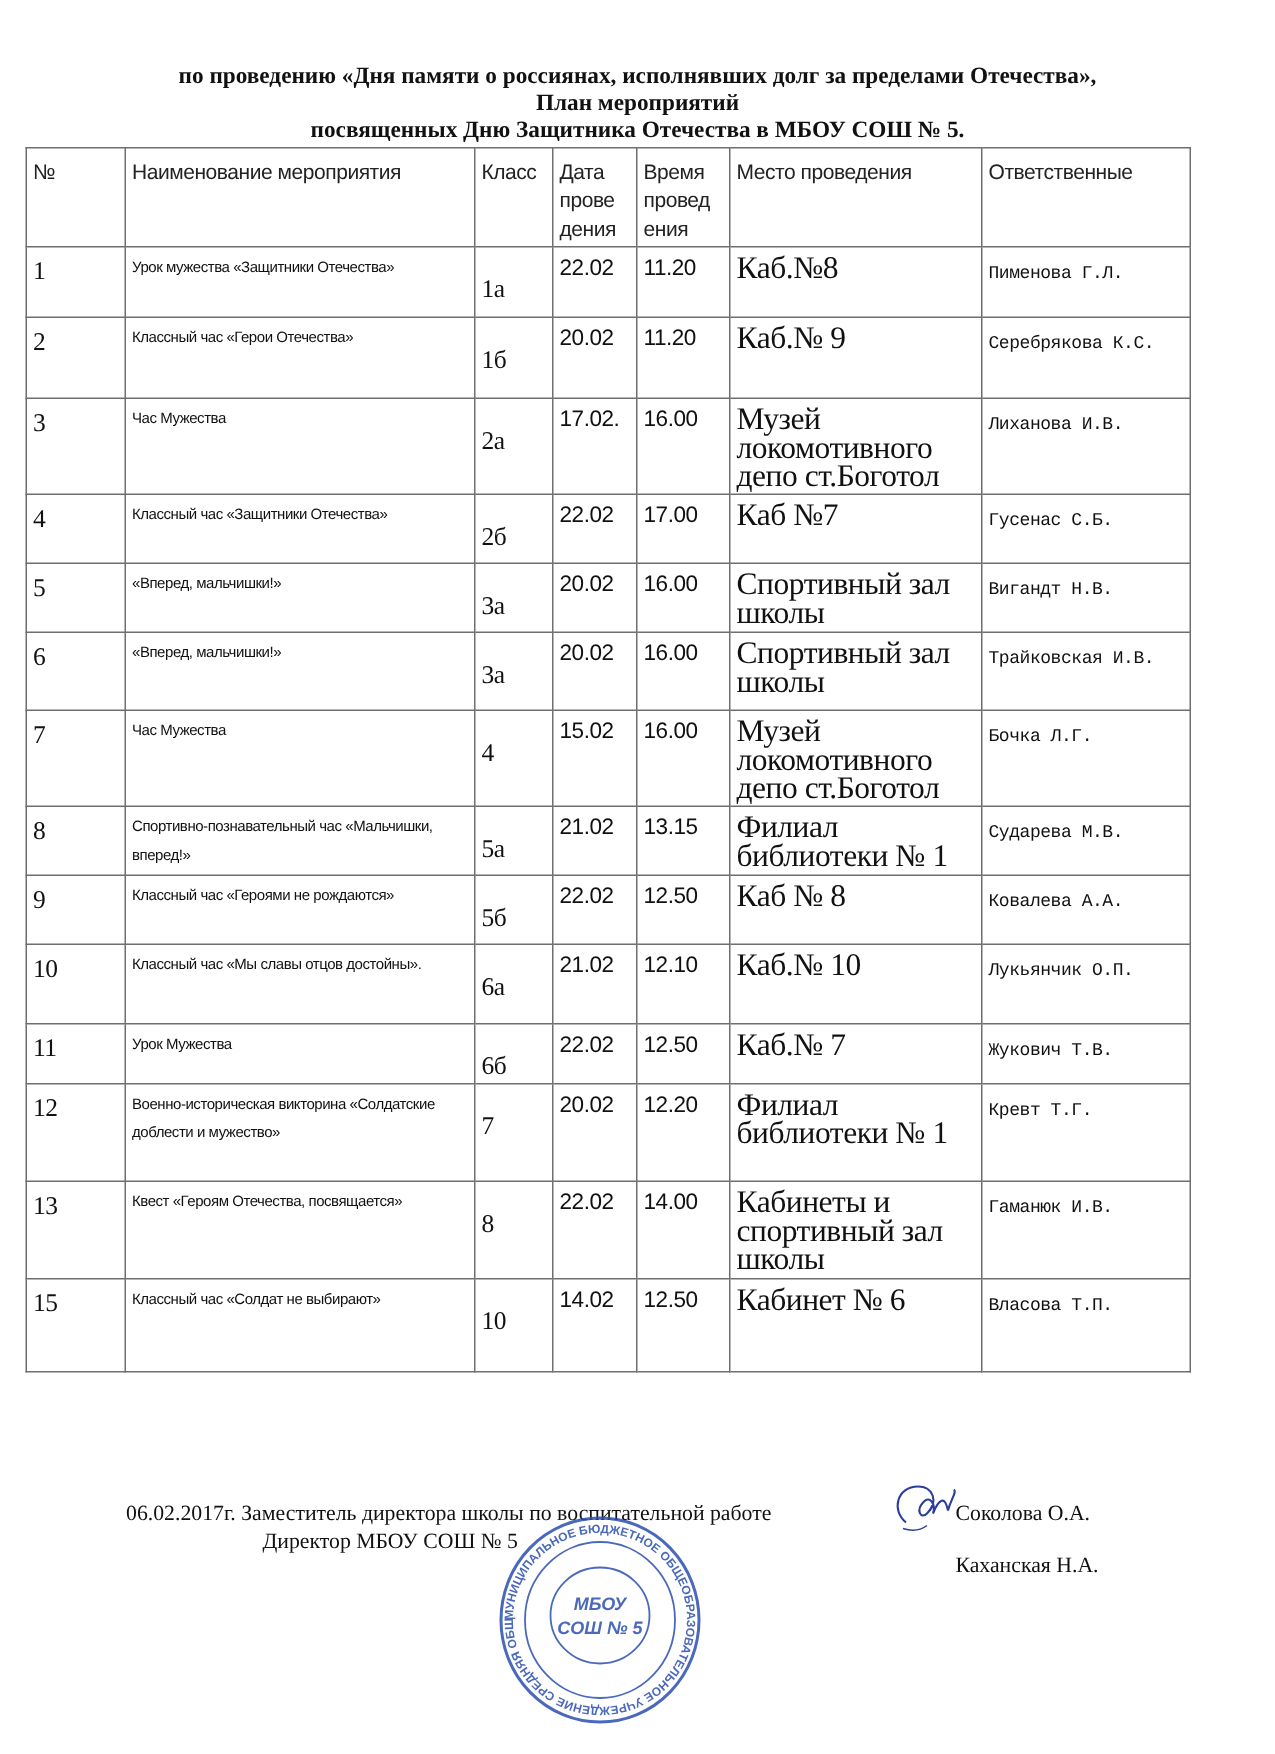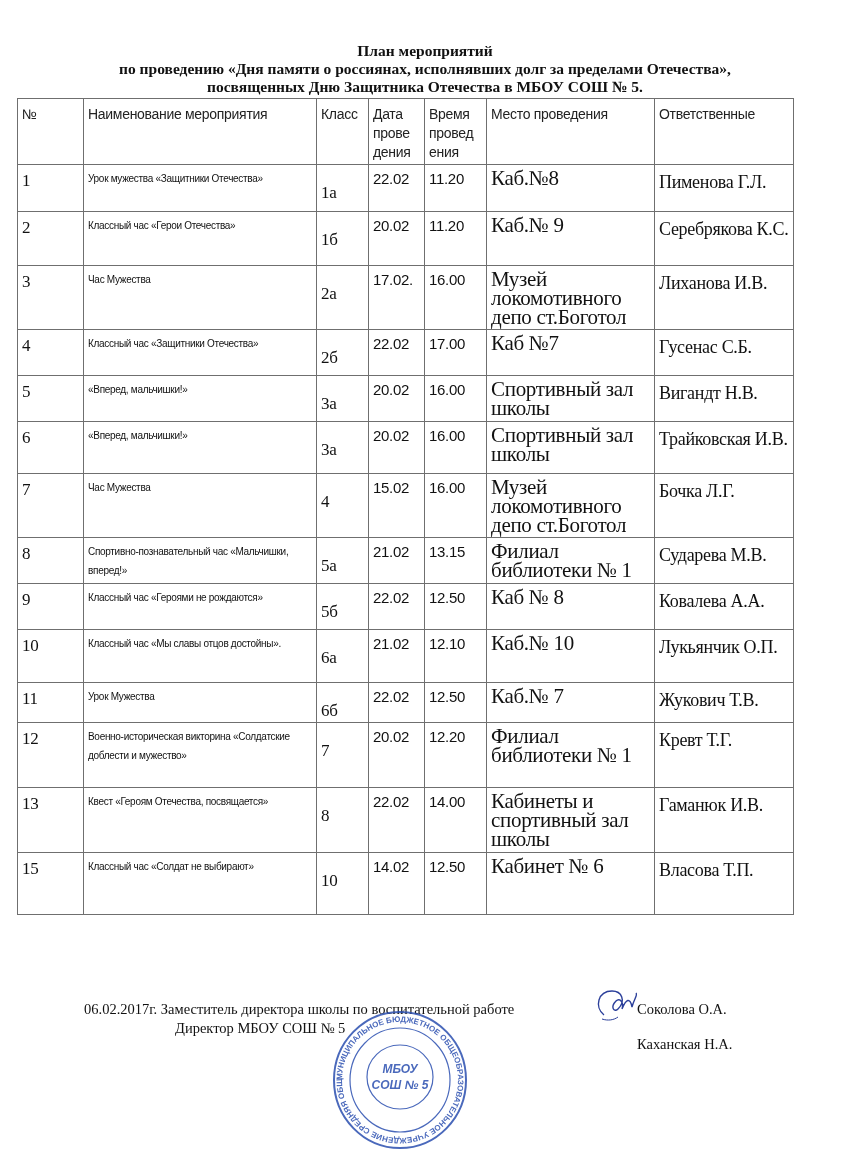--- a/index.html
+++ b/index.html
@@ -21,39 +21,39 @@
       border: 1px solid #6f6f6f; vertical-align: top;
       padding: 4px 4px 2px 4px; font-weight: normal; text-align: left;
       font-family: "Liberation Sans", sans-serif; font-size: 14px; line-height: 19px;
       letter-spacing: -0.3px;
     }
     table.plan th { padding-top: 6px; color: #222; }
     table.plan td.num { font-family: "Liberation Serif", serif; font-size: 17px; padding-top: 6px; }
     table.plan td.cls { font-family: "Liberation Serif", serif; font-size: 17px; padding-top: 18px; }
     table.plan td.date, table.plan td.time { font-family: Liberation Sans, sans-serif; font-size: 15px; }
     table.plan td.place { font-family: "Liberation Serif", serif; font-size: 21px; line-height: 19px; }
-    table.plan td.resp { font-family: Liberation Serif, serif; font-size: 18px; line-height: 22px; padding-top: 6px; }
+    table.plan td.resp { font-family: Liberation Mono, monospace; font-size: 12px; line-height: 22px; padding-top: 6px; }
     table.plan td.name { font-size: 10px; }
     .footer {
       position: absolute; left: 0; top: 1000px; width: 850px;
       font-family: "Liberation Serif", serif; font-size: 14.5px; line-height: 18px;
     }
     .footer .line1 { position: absolute; left: 84px; top: 0; white-space: nowrap; }
     .footer .line2 { position: absolute; left: 175px; top: 19px; white-space: nowrap; }
     .footer .sig1 { position: absolute; left: 637px; top: 0; white-space: nowrap; }
     .footer .sig2 { position: absolute; left: 637px; top: 19px; white-space: nowrap; margin-top: 16px; }
     .signature { position: absolute; left: 592px; top: 985px; width: 50px; height: 40px; }
     .stamp { position: absolute; left: 330px; top: 995px; width: 140px; height: 165px; opacity: 0.85; }
   </style>
 </head>
 <body>
 
 <div class="title-block">
+  <div>по проведению «Дня памяти о россиянах, исполнявших долг за пределами Отечества»,</div>
   <div>План мероприятий</div>
-  <div>по проведению «Дня памяти о россиянах, исполнявших долг за пределами Отечества»,</div>
   <div>посвященных Дню Защитника Отечества  в МБОУ СОШ № 5.</div>
 </div>
 
 <table class="plan">
   <colgroup>
     <col style="width:66px">
       <col style="width:233px">
       <col style="width:52px">
       <col style="width:56px">
       <col style="width:62px">

